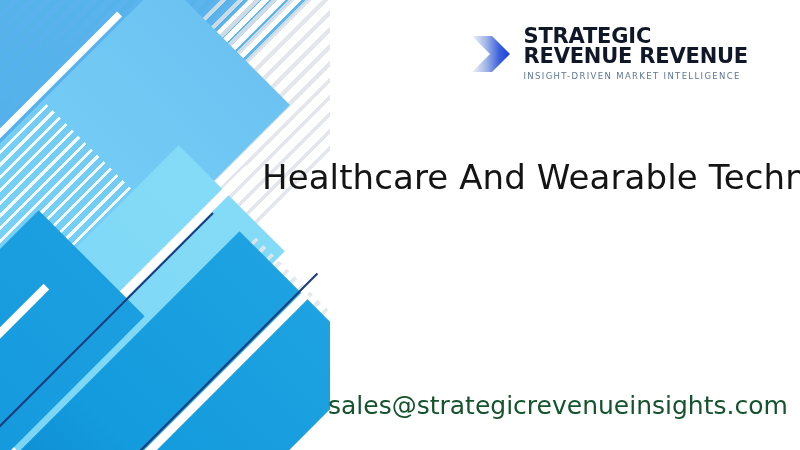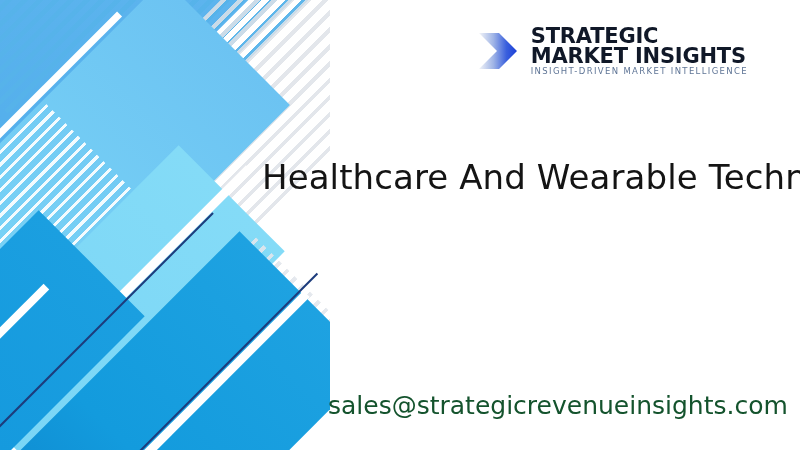--- a/index.html
+++ b/index.html
@@ -208,20 +208,21 @@
   .logo-line1,
   .logo-line2 {
     font-size: 21px;
     font-weight: bold;
     letter-spacing: -0.2px;
     line-height: 20px;
     color: #101828;
     white-space: nowrap;
   }
   .logo-tagline {
+    margin-top: 5px;
     font-size: 8.5px;
     letter-spacing: 1.35px;
     color: #5f7596;
     white-space: nowrap;
   }
 
   
   .headline {
     position: absolute;
     left: 262px;
@@ -275,21 +276,21 @@
           <stop offset="0%" stop-color="#f2f4f8"></stop>
           <stop offset="38%" stop-color="#9fb4e6"></stop>
           <stop offset="72%" stop-color="#3a60dd"></stop>
           <stop offset="100%" stop-color="#1b3fd8"></stop>
         </linearGradient>
       </defs>
       <path d="M4 5 L24 5 L42 23 L24 41 L4 41 L22 23 Z" fill="url(#chevGrad)"></path>
     </svg>
     <div class="logo-text">
       <div class="logo-line1">STRATEGIC</div>
-      <div class="logo-line2">MARKET INSIGHTS</div>
+      <div class="logo-line2">REVENUE REVENUE</div>
       <div class="logo-tagline">INSIGHT-DRIVEN MARKET INTELLIGENCE</div>
     </div>
   </div>
 
   <div class="headline">Healthcare And Wearable Techno</div>
 
   <div class="contact-email">sales@strategicrevenueinsights.com</div>
 
 </div>
 

